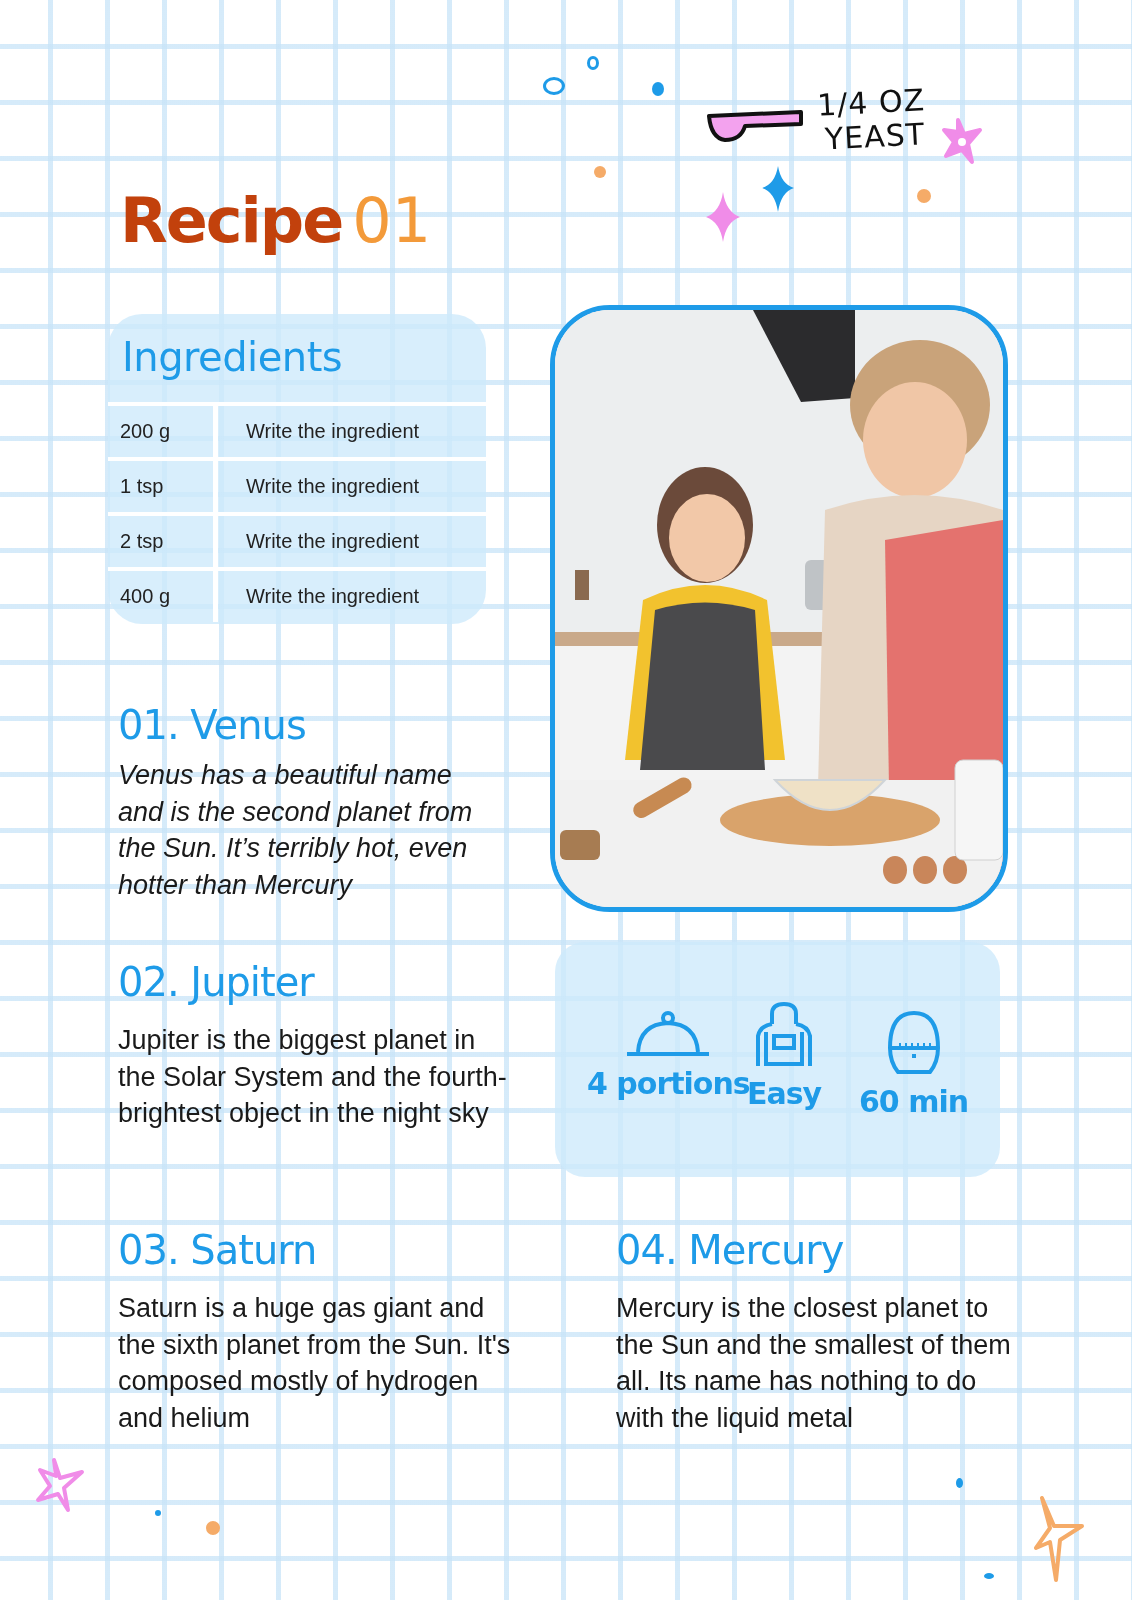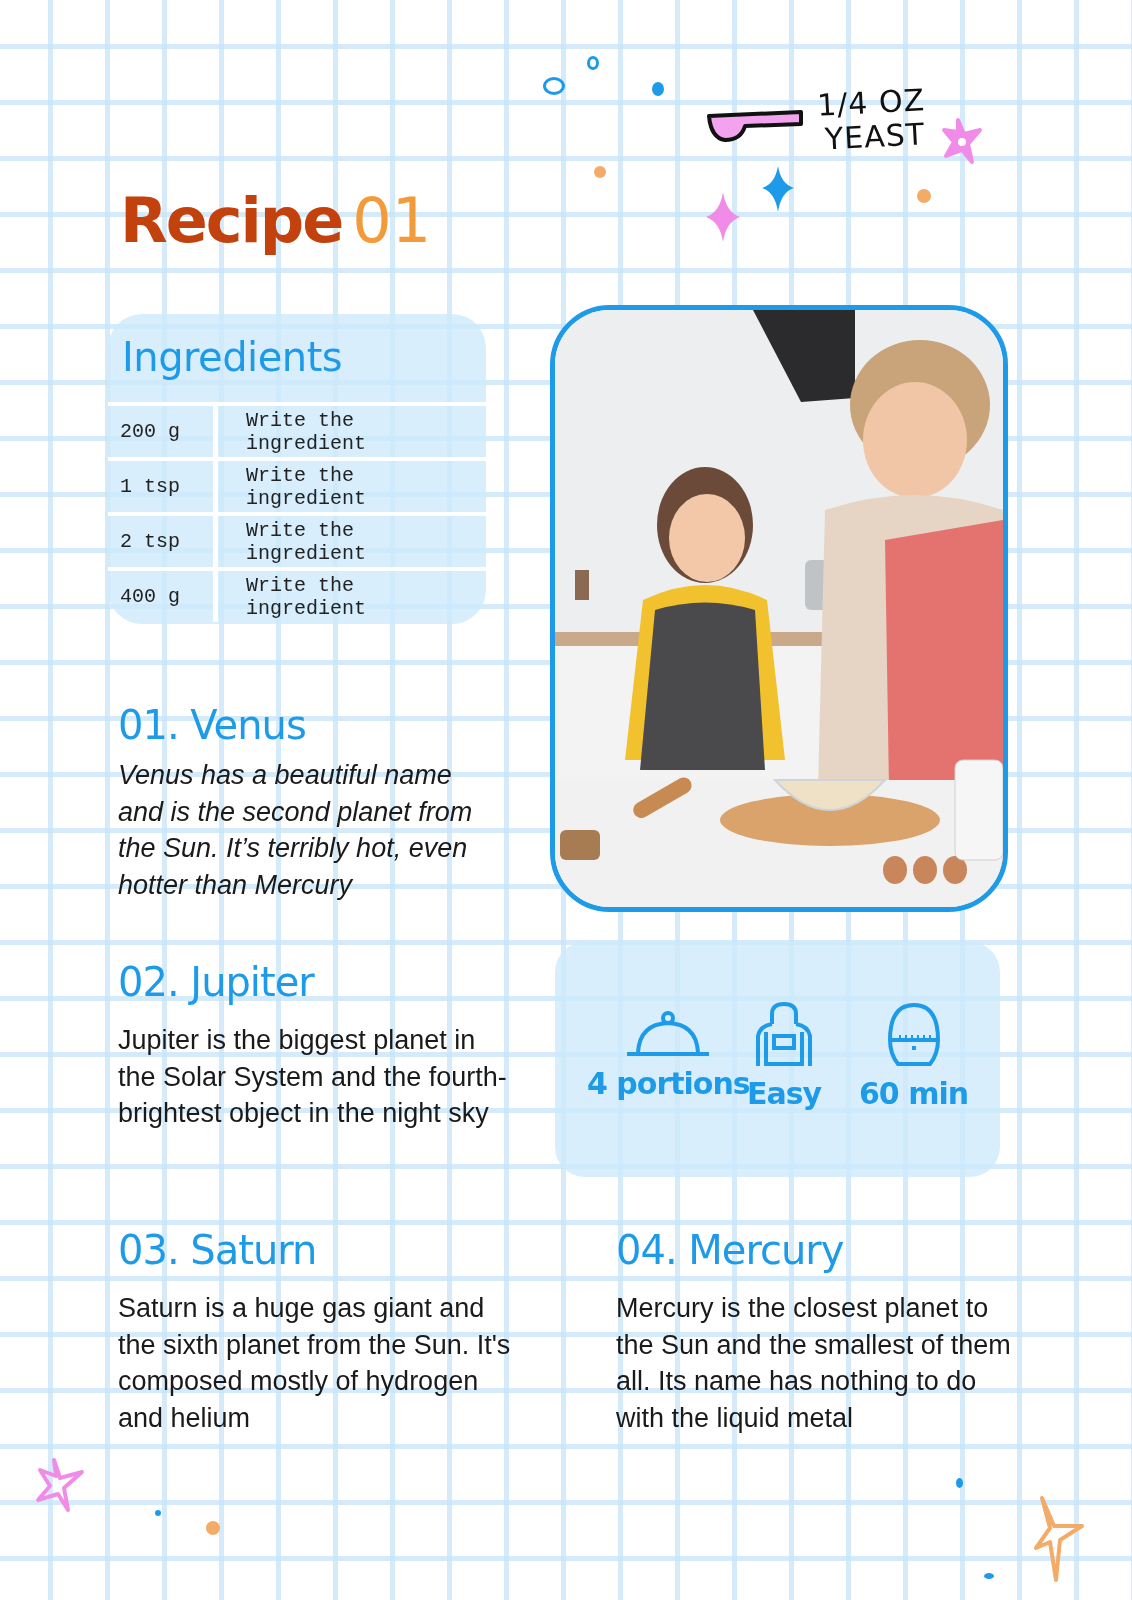--- a/index.html
+++ b/index.html
@@ -35,21 +35,21 @@
       background: rgba(205,233,251,0.78);
       border-radius: 34px;
       overflow: hidden;
     }
     .ing-heading {
       position: absolute; left: 14px; top: 20px;
       font-family: "DejaVu Sans", sans-serif;
       font-size: 40px; color: #1e9be8; letter-spacing: -0.5px; text-align: center;
     }
     .ing-table { position: absolute; left: 0; top: 88px; width: 100%; }
-    .ing-row { display: flex; height: 55px; border-top: 4px solid #ffffff; font-family: Liberation Mono, monospace; }
+    .ing-row { display: flex; height: 55px; border-top: 4px solid #ffffff; }
     .ing-qty {
       width: 110px; border-right: 5px solid #ffffff;
       padding-left: 12px; display: flex; align-items: center;
       font-size: 20px; color: #222;
     }
     .ing-name {
       flex: 1; padding-left: 28px; display: flex; align-items: center;
       font-size: 20px; color: #222;
     }
 
@@ -195,21 +195,21 @@
   </div>
   <div class="info-item" style="left:192px;top:60px;text-align:center;">
     <svg width="64" height="66" viewBox="0 0 64 66">
       <path d="M20 22 L20 12 Q20 2 32 2 Q44 2 44 12 L44 22" fill="none" stroke="#1e9be8" stroke-width="4"></path>
       <path d="M20 22 Q8 24 6 34 L6 64 M44 22 Q56 24 58 34 L58 64" fill="none" stroke="#1e9be8" stroke-width="4"></path>
       <path d="M14 30 L14 62 L50 62 L50 30" fill="none" stroke="#1e9be8" stroke-width="4"></path>
       <rect x="22" y="34" width="20" height="12" fill="none" stroke="#1e9be8" stroke-width="4"></rect>
     </svg>
     <span class="info-label">Easy</span>
   </div>
-  <div class="info-item" style="left:304px;top:60px;">
+  <div class="info-item" style="left:304px;top:68px;">
     <svg width="56" height="66" viewBox="0 0 56 66">
       <path d="M28 3 Q52 3 52 38 Q52 52 44 62 L12 62 Q4 52 4 38 Q4 3 28 3 Z" fill="none" stroke="#1e9be8" stroke-width="4"></path>
       <line x1="4" y1="38" x2="52" y2="38" stroke="#1e9be8" stroke-width="4"></line>
       <g stroke="#1e9be8" stroke-width="2">
         <line x1="14" y1="38" x2="14" y2="33"></line>
           <line x1="20" y1="38" x2="20" y2="33"></line>
         <line x1="26" y1="38" x2="26" y2="33"></line>
           <line x1="32" y1="38" x2="32" y2="33"></line>
         <line x1="38" y1="38" x2="38" y2="33"></line>
           <line x1="44" y1="38" x2="44" y2="33"></line>

